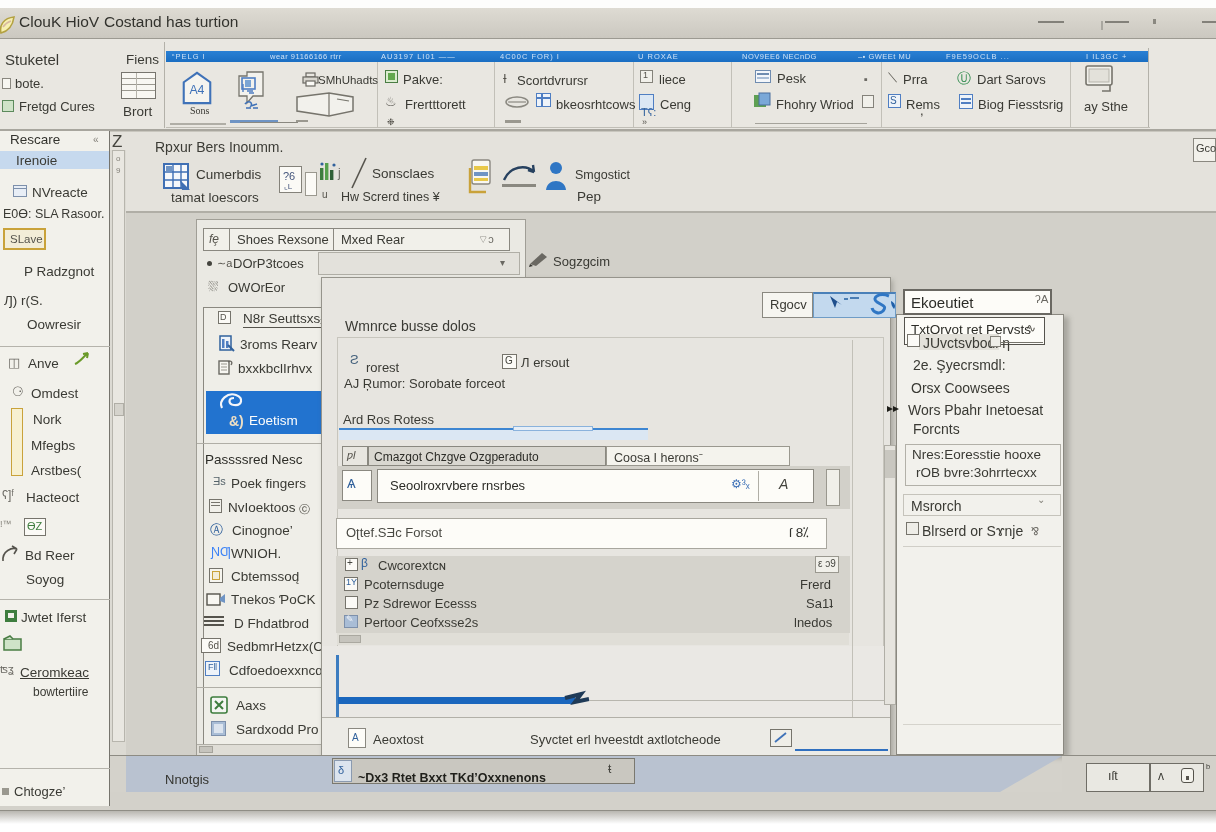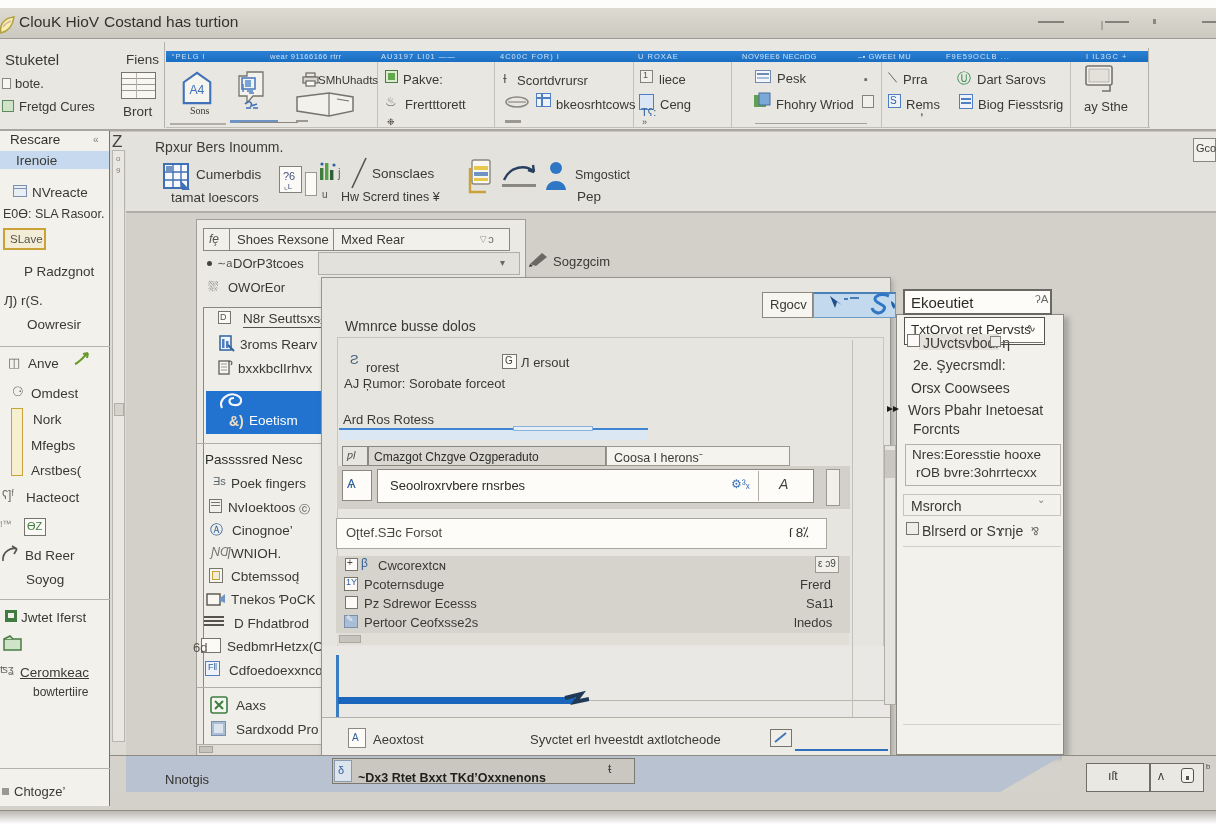--- a/index.html
+++ b/index.html
@@ -314,36 +314,36 @@
 <div class="t" style="left:205px;top:452px;font-size:13.5px;color:#2c2c27;">Passssred Nesc</div>
 <div class="t" style="left:213px;top:475px;font-size:11px;color:#55636a;">Ǝs</div>
 <div class="t" style="left:231px;top:476px;font-size:13.5px;">Poek fingers</div>
 <div class="a" style="left:209px;top:499px;width:13px;height:14px;border:1.3px solid #76746c;background:#f1f0ea;"></div>
 <div class="a" style="left:211px;top:502px;width:9px;height:1.2px;background:#76746c;"></div>
 <div class="a" style="left:211px;top:505px;width:9px;height:1.2px;background:#76746c;"></div>
 <div class="t" style="left:228px;top:500px;font-size:13.5px;">NvIoektoos</div>
 <div class="t" style="left:299px;top:502px;font-size:11px;color:#55534c;">ⓒ</div>
 <div class="t" style="left:210px;top:521px;font-size:13px;color:#31619c;">Ⓐ</div>
 <div class="t" style="left:232px;top:523px;font-size:13.5px;">Cinognoe’</div>
-<div class="t" style="left:211px;top:545px;font-size:12.5px;color:#737373;font-style:italic;">ƝƢ</div>
+<div class="t" style="left:211px;top:545px;font-size:12.5px;color:#3b82f6;">ƝƢ</div>
 <div class="t" style="left:231px;top:546px;font-size:13.5px;">WNIOH.</div>
 <div class="a" style="left:209px;top:568px;width:14px;height:15px;border:1.3px solid #76746c;background:#f6f5ef;"></div>
 <div class="a" style="left:212px;top:571px;width:8px;height:9px;border:1px solid #c9a23a;background:#f3edd8;"></div>
 <div class="t" style="left:231px;top:569px;font-size:13.5px;">Cbtemssod̨</div>
 <svg class="a" style="left:206px;top:590px;" width="20" height="18" viewBox="0 0 20 18">
   <rect x="1" y="4" width="13" height="11" fill="#f8f7f2" stroke="#55534c" stroke-width="1.4"></rect>
   <path d="M14 8 L19 4 L19 13 L14 11" fill="#6f94c4"></path>
 </svg>
 <div class="t" style="left:231px;top:592px;font-size:13.5px;">Tnekos ƤoCK</div>
 <svg class="a" style="left:202px;top:613px;" width="26" height="16" viewBox="0 0 26 16">
   <path d="M2 4 L22 4 M2 8 L22 8 M2 12 L22 12" stroke="#55534c" stroke-width="2"></path>
 </svg>
 <div class="t" style="left:234px;top:616px;font-size:13.5px;">D Fhdatbrod</div>
 <div class="a" style="left:201px;top:638px;width:20px;height:15px;border:1.4px solid #76746c;background:#fbfaf6;"></div>
-<div class="t" style="left:193px;top:640px;font-size:13px;color:#55534c;">6d</div>
+<div class="t" style="left:208px;top:640px;font-size:10px;color:#55534c;">6d</div>
 <div class="t" style="left:227px;top:639px;font-size:13.5px;">SedbmrHetzx(C</div>
 <div class="a" style="left:205px;top:661px;width:15px;height:15px;border:1.4px solid #4f7ec2;background:#eef3f9;"></div>
 <div class="t" style="left:208px;top:662px;font-size:9px;color:#31619c;">F‖</div>
 <div class="t" style="left:229px;top:663px;font-size:13.5px;">Cdfoedoexxncɑ</div>
 <div class="a" style="left:197px;top:687px;width:128px;height:1px;background:#b0aea6;"></div>
 <svg class="a" style="left:210px;top:696px;" width="18" height="18" viewBox="0 0 18 18">
   <rect x="1" y="1" width="16" height="16" rx="2" fill="#f4f6f2" stroke="#3e7d3e" stroke-width="1.6"></rect>
   <path d="M5 5 L13 13 M13 5 L5 13" stroke="#3e7d3e" stroke-width="2"></path>
 </svg>
 <div class="t" style="left:236px;top:698px;font-size:13.5px;">Aaxs</div>

